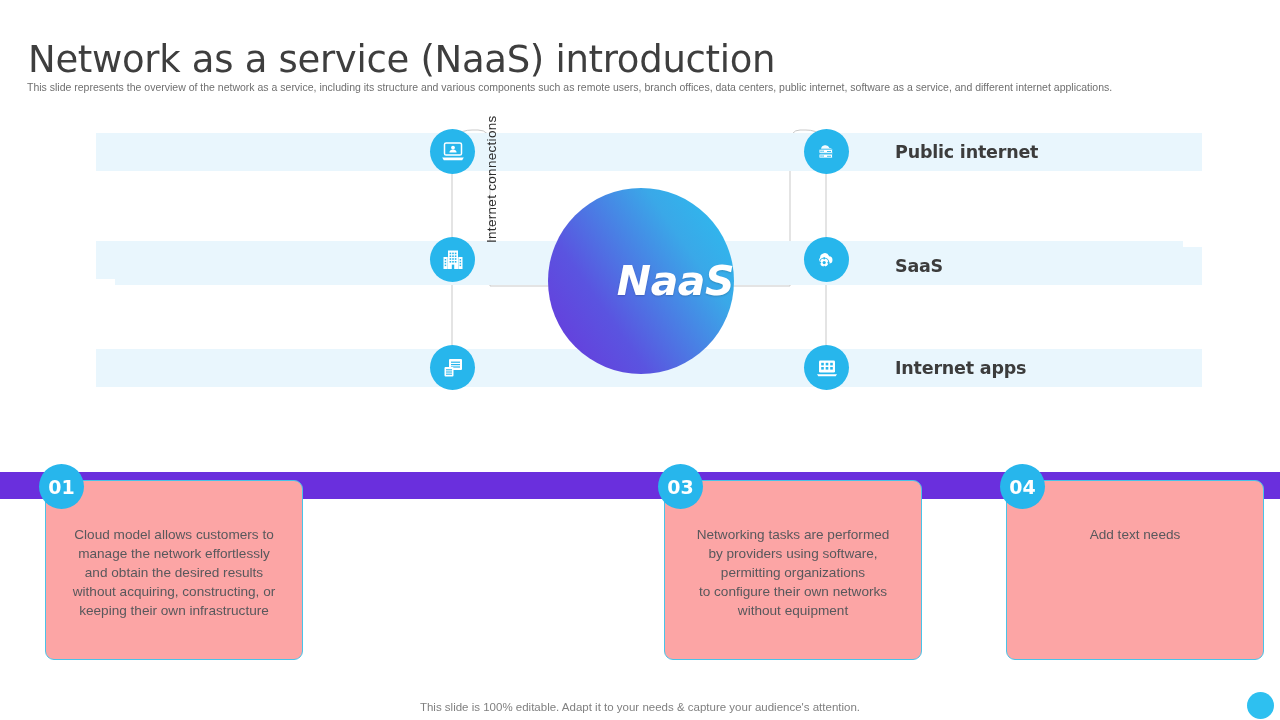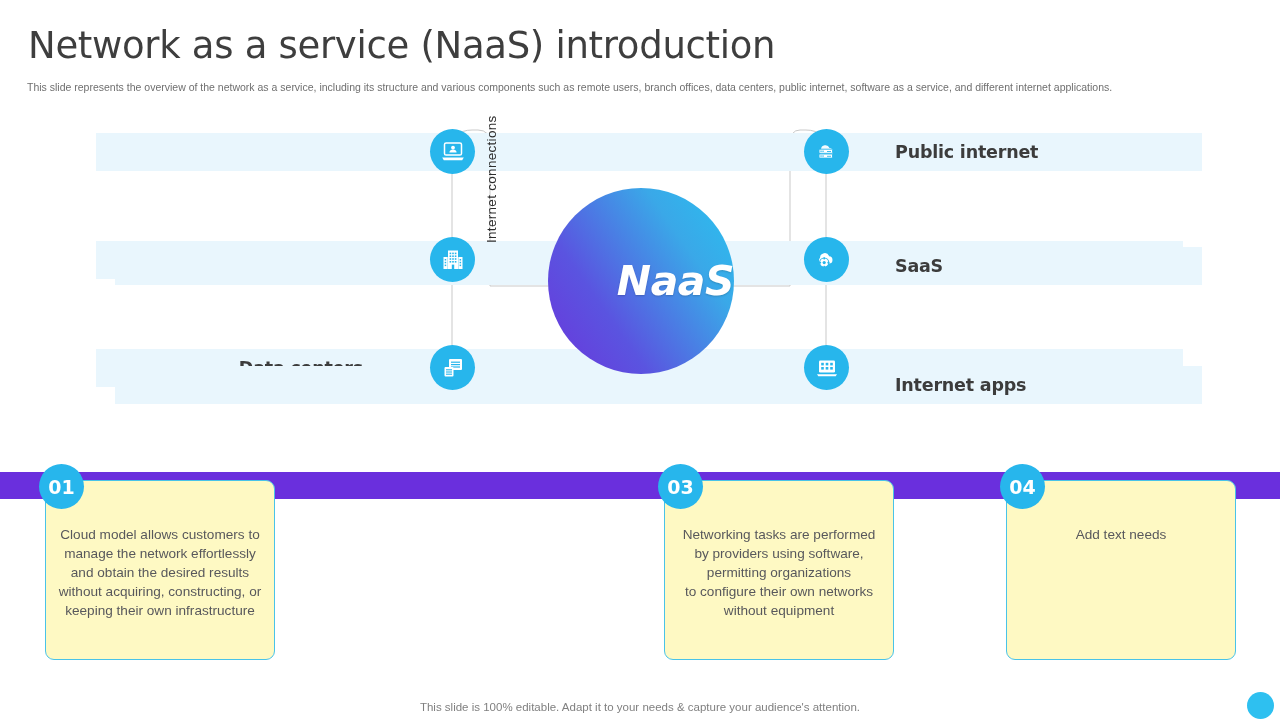--- a/index.html
+++ b/index.html
@@ -7,21 +7,21 @@
   body{
     background:#ffffff;
     font-family:"Liberation Sans", sans-serif;
     position:relative;
     overflow:hidden;
     color:#3c3c3c;
   }
 
   
   .slide-title{
-    position:absolute; left:28px; top:24px;
+    position:absolute; left:28px; top:38px;
     font-size:37px; font-weight:400; letter-spacing:-0.3px;
     color:#3e3e3e; white-space:nowrap;
     font-family:"DejaVu Sans", sans-serif;
   }
   .slide-subtitle{
     position:absolute; left:27px; top:80px; width:1135px;
     font-size:10.5px; line-height:14px; color:#6f6f6f;
     font-family:"Liberation Sans", sans-serif;
   }
 
@@ -76,22 +76,22 @@
 
   
   .purple-band{
     position:absolute; left:0; top:472px; width:1280px; height:27px;
     background:#6a2fdd;
   }
 
   
   .cards{ position:absolute; left:0; top:480px; width:1280px; height:185px; }
   .card{
-    position:absolute; top:0; width:230px; height:180px;
-    background:#fef9c3; border:1.2px solid #49c3e8; border-radius:9px;
+    position:absolute; top:0; width:258px; height:180px;
+    background:#fca5a5; border:1.2px solid #49c3e8; border-radius:9px;
   }
   .card-text{
     position:absolute; left:10px; right:10px; top:44px;
     text-align:center; font-size:13.6px; line-height:19px; color:#58585c;
     font-family:"Liberation Sans", sans-serif;
     white-space:pre-line;
   }
   .card-badge{
     position:absolute; top:-17px; left:-7px;
     width:45px; height:45px; border-radius:50%;
@@ -225,21 +225,21 @@
       <g fill="#27b6ec">
         <circle cx="11.2" cy="16.6" r="1.6"></circle>
         <rect x="10.5" y="11.4" width="1.5" height="2"></rect>
           <rect x="10.5" y="19.8" width="1.5" height="2"></rect>
         <rect x="6.1" y="15.9" width="2" height="1.5"></rect>
           <rect x="14.4" y="15.9" width="2" height="1.5"></rect>
       </g>
     </svg>
   </div>
 
-  <div class="row-bar right" style="top:248px;text-align:center;">
+  <div class="row-bar right" style="top:231px;text-align:center;">
     <span class="bar-label r">Internet apps</span>
   </div>
   <div class="node-icon" style="left:804px; top:227px;">
     <svg width="26" height="26" viewBox="0 0 26 26">
       <rect x="5" y="5.5" width="16" height="12" rx="1.2" fill="#fff"></rect>
       <g fill="#27b6ec">
         <rect x="7.2" y="7.8" width="2.6" height="2.6"></rect>
           <rect x="11.7" y="7.8" width="2.6" height="2.6"></rect>
           <rect x="16.2" y="7.8" width="2.6" height="2.6"></rect>
         <rect x="7.2" y="12" width="2.6" height="2.6"></rect>

